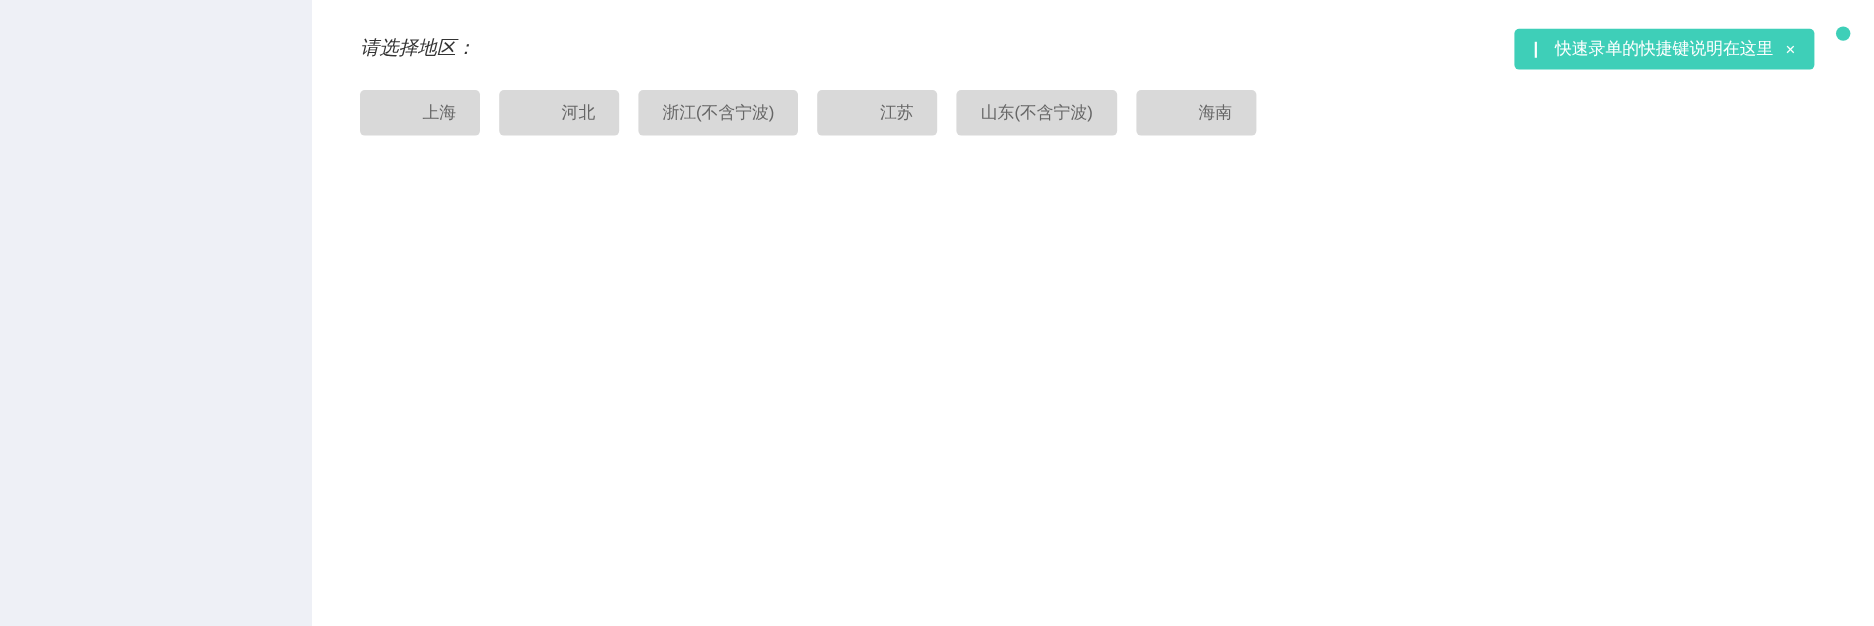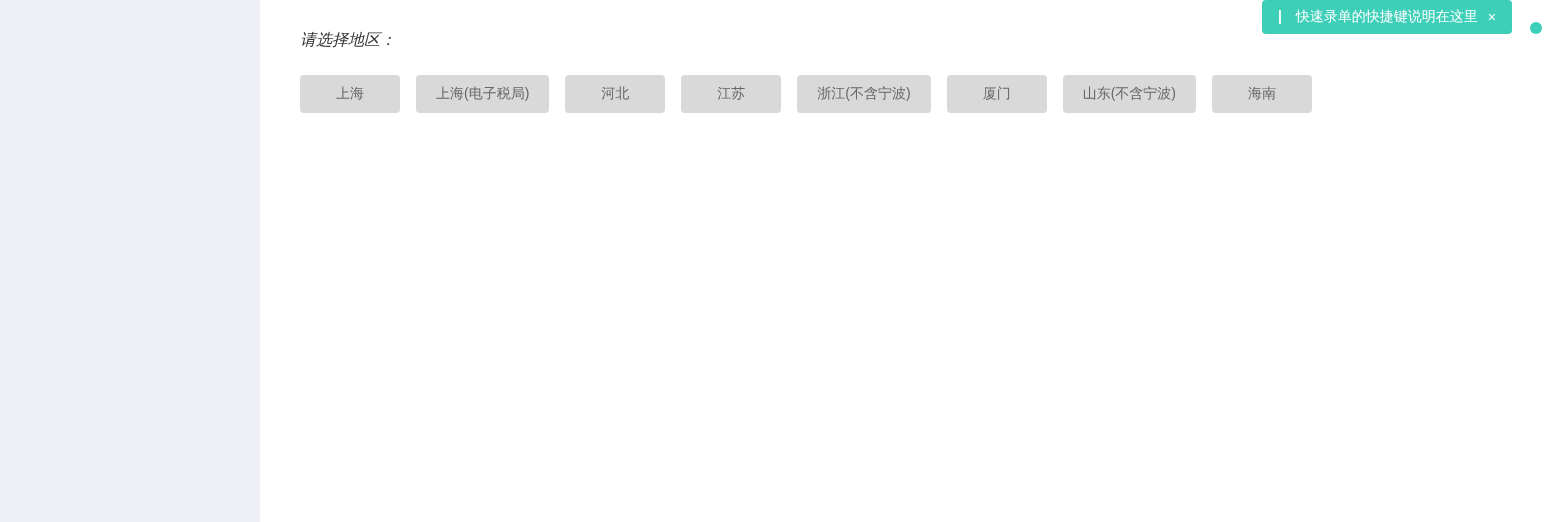--- a/index.html
+++ b/index.html
@@ -52,28 +52,28 @@
 
     .region-btn {
       background: #d9d9d9;
       border: none;
       border-radius: 4px;
       padding: 10px 20px;
       font-size: 14px;
       color: #666;
       cursor: pointer;
       min-width: 100px;
-      text-align: center;
+      text-align: right;
       font-family: 'Microsoft YaHei', Arial, sans-serif;
     }
 
     
     .tooltip-banner {
       position: absolute;
-      top: 0;
+      top: 24px;
       right: 50px;
       background: #3ecfb8;
       color: #fff;
       padding: 8px 16px;
       border-radius: 4px;
       font-size: 14px;
       display: flex;
       gap: 10px;
       white-space: nowrap;
       z-index: 100;
@@ -109,25 +109,23 @@
   </style>
 </head>
 <body>
 
 <div class="sidebar"></div>
 
 <div class="main-content">
   <div class="page-title">请选择地区：</div>
   <div class="region-buttons" id="region-buttons">
       <button class="region-btn">上海</button>
-      <button class="region-btn">上海(电子税局)</button>
       <button class="region-btn">河北</button>
+      <button class="region-btn">浙江(不含宁波)</button>
       <button class="region-btn">江苏</button>
-      <button class="region-btn">浙江(不含宁波)</button>
-      <button class="region-btn">厦门</button>
       <button class="region-btn">山东(不含宁波)</button>
       <button class="region-btn">海南</button>
     </div>
 </div>
 
 <div class="tooltip-banner">
   <span>快速录单的快捷键说明在这里</span>
   <button class="tooltip-close">×</button>
 </div>
 

